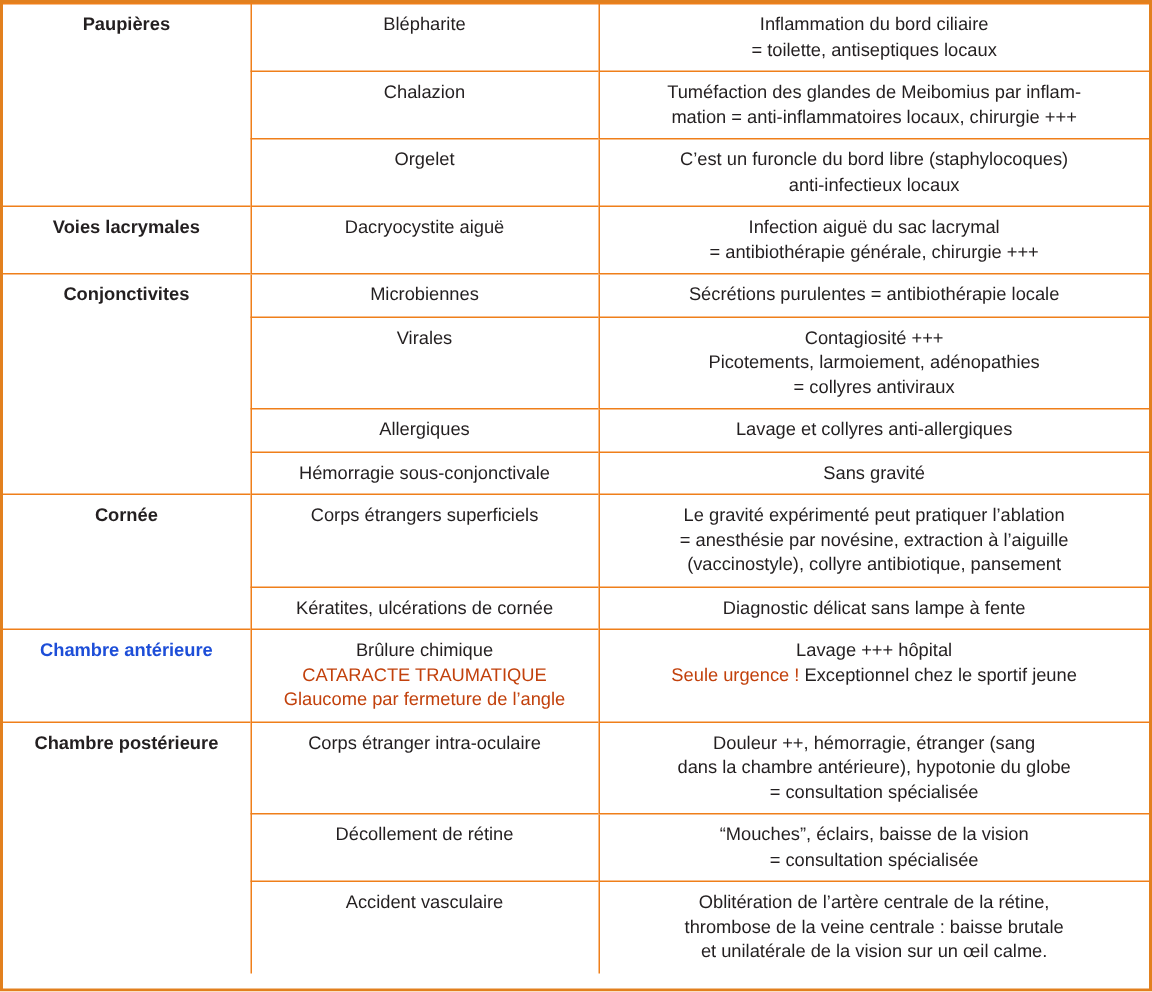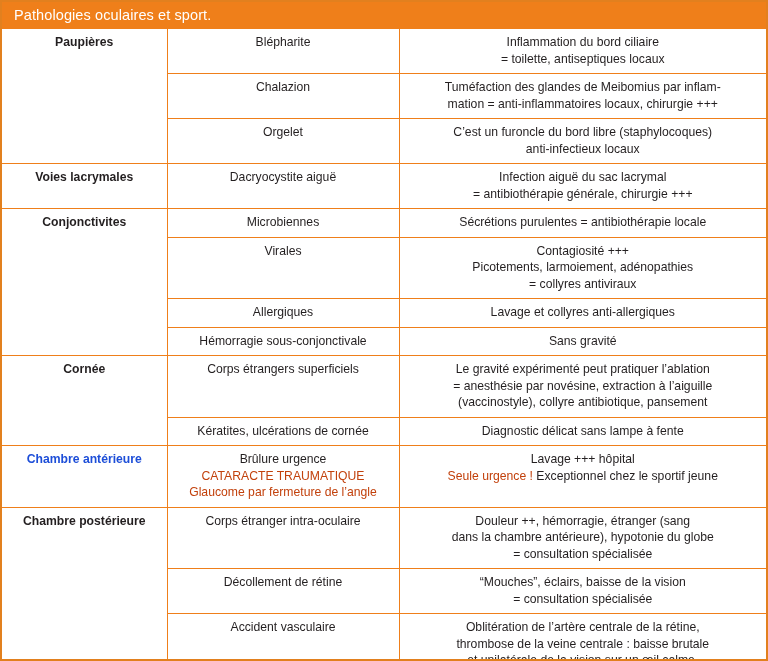--- a/index.html
+++ b/index.html
@@ -61,23 +61,20 @@
   .red{color:#1d4ed8;}
   .red-bold{color:#c2410c;}
   td.col1.red{font-weight:bold;}
   .line{display:block;}
 </style>
 </head>
 <body>
 
 <div class="page">
 
-  <div class="title-bar">
-    <span class="title">Pathologies oculaires et sport.</span>
-  </div>
 
   <table class="tbl">
     <colgroup>
         <col class="c1">
         <col class="c2">
         <col class="c3">
       </colgroup>
     <tbody>
         <tr class="group-start">
           <td class="col1" rowspan="3">Paupières</td>
@@ -167,21 +164,21 @@
           <td class="col2">
             <span class="line">Kératites, ulcérations de cornée</span>
           </td>
           <td class="col3">
             <span class="line">Diagnostic délicat sans lampe à fente</span>
           </td>
         </tr>
         <tr class="group-start">
           <td class="col1 red" rowspan="1">Chambre antérieure</td>
           <td class="col2">
-            <span class="line">Brûlure urgence</span>
+            <span class="line">Brûlure chimique</span>
             <span class="line red-bold">CATARACTE TRAUMATIQUE</span>
             <span class="line red-bold">Glaucome par fermeture de l’angle</span>
           </td>
           <td class="col3">
             <span class="line">Lavage +++ hôpital</span>
             <span class="line"><span class="red-bold">Seule urgence !</span><span> Exceptionnel chez le sportif jeune</span></span>
           </td>
         </tr>
         <tr class="group-start">
           <td class="col1" rowspan="3">Chambre postérieure</td>

